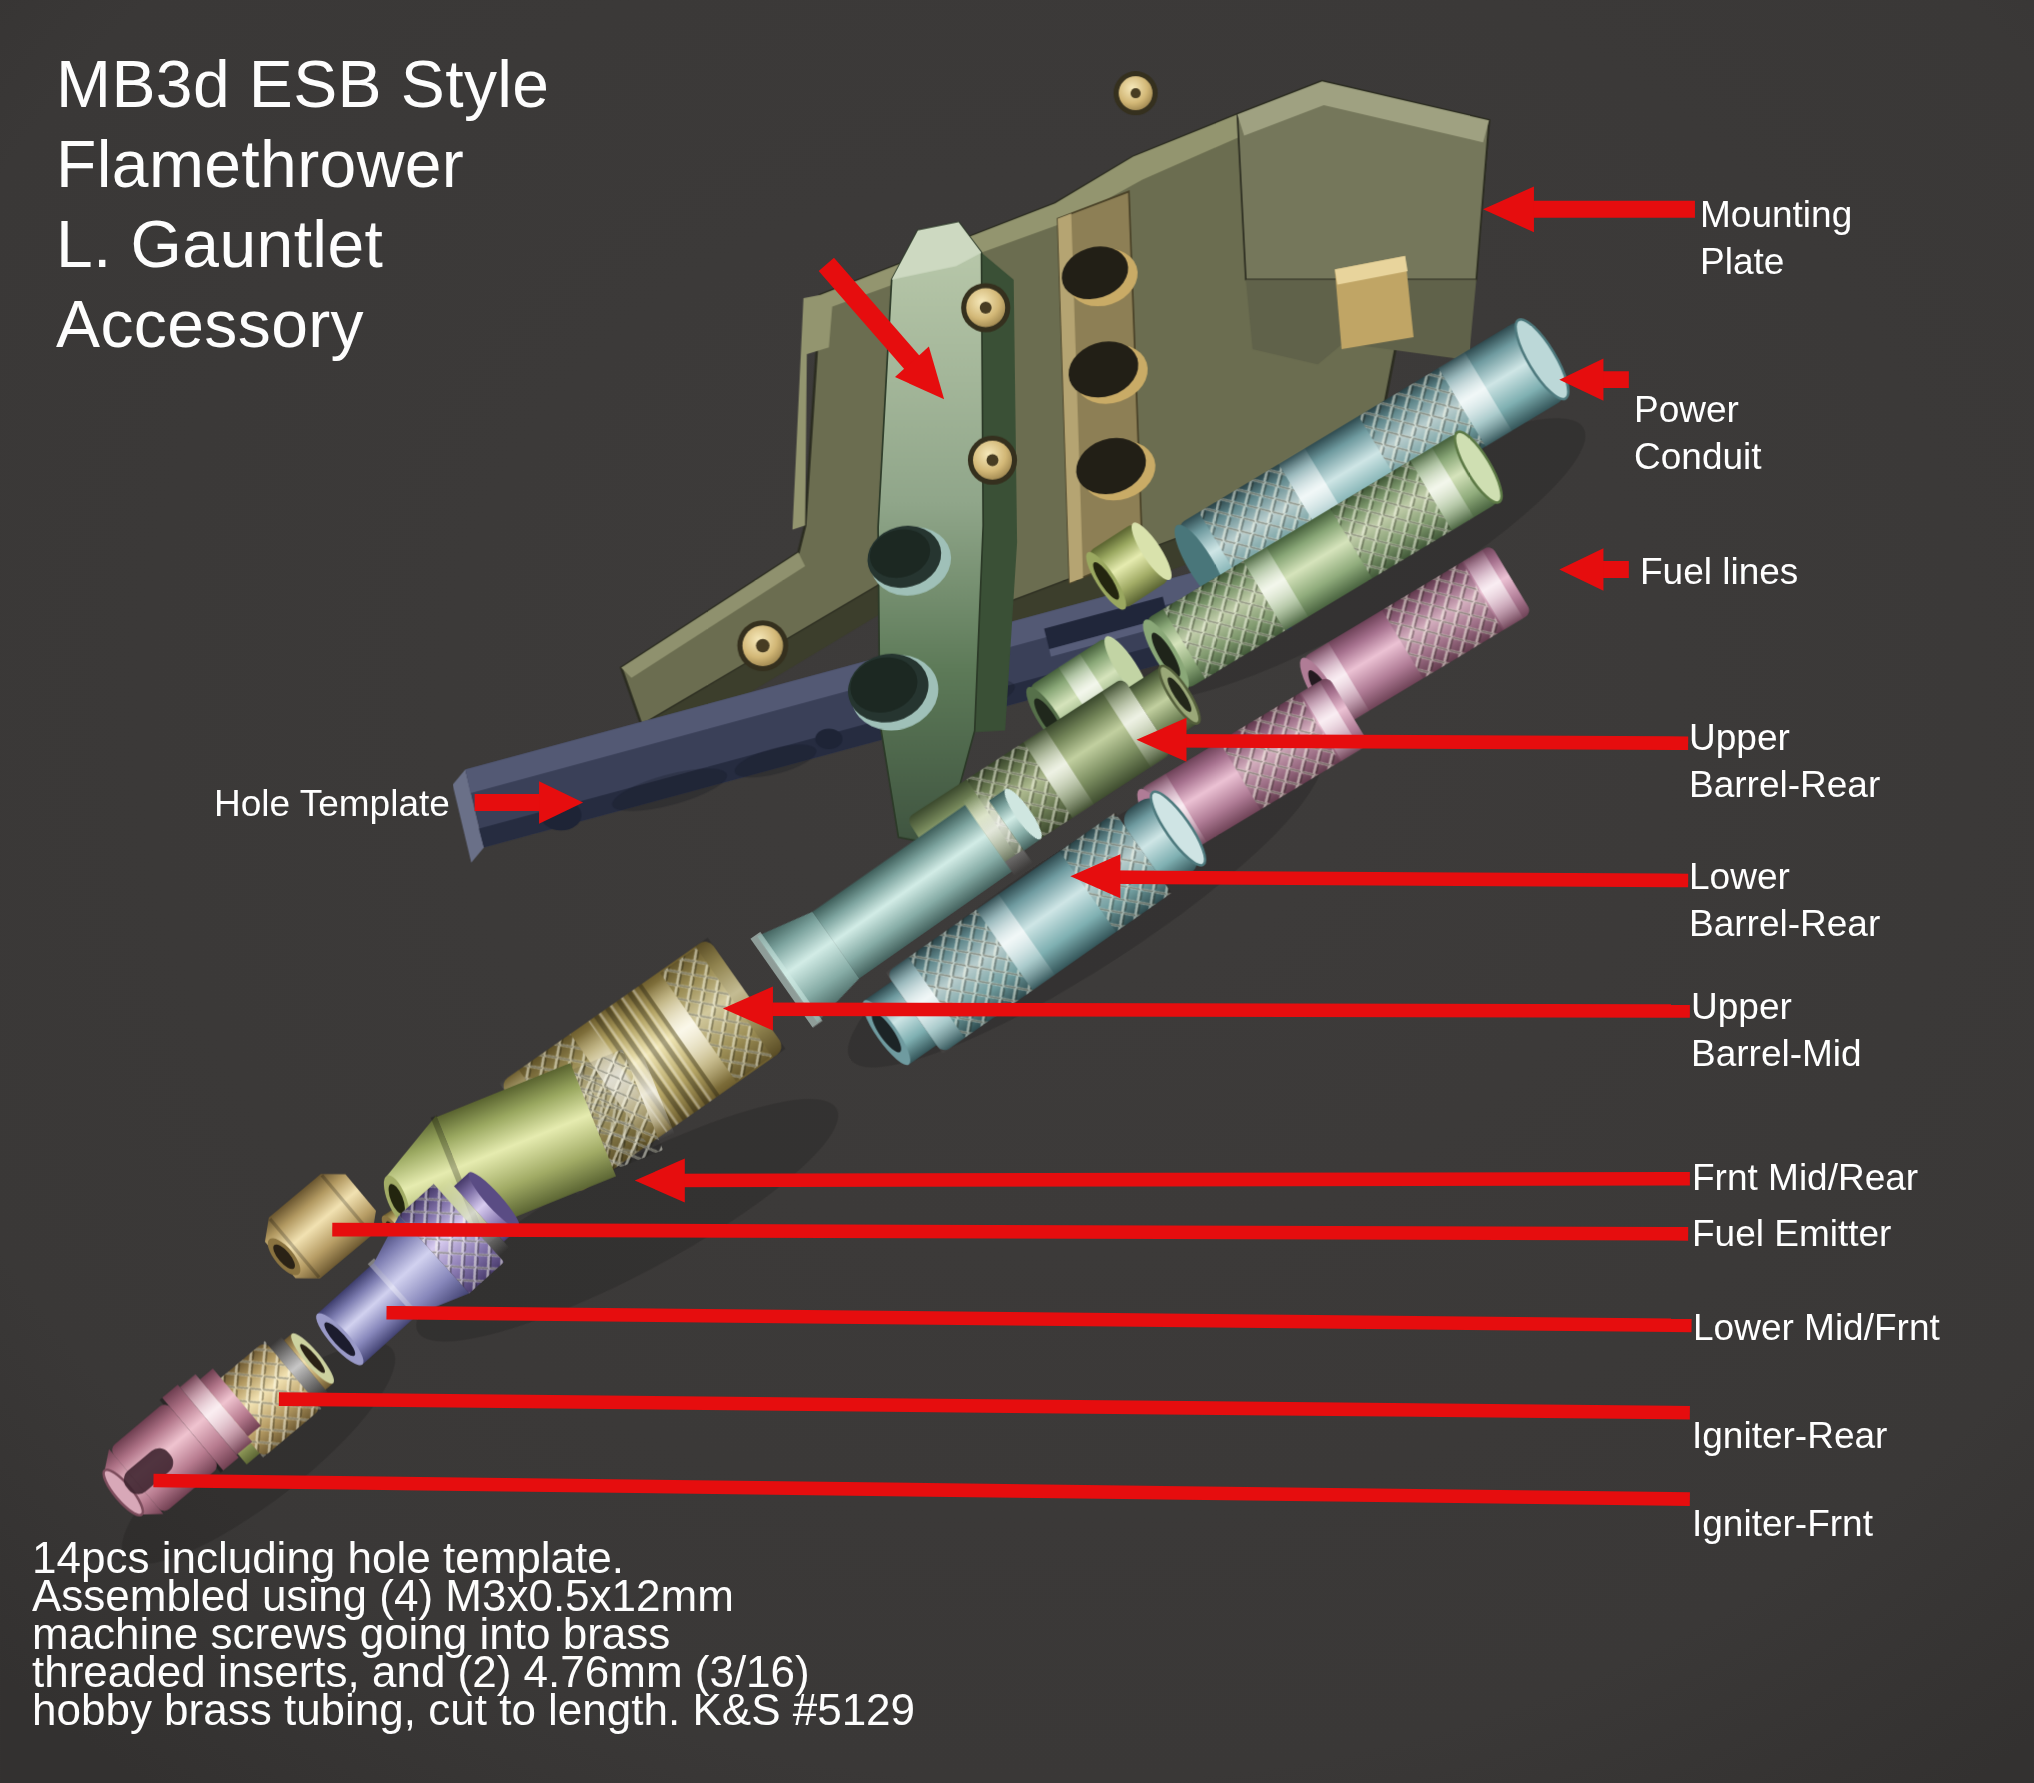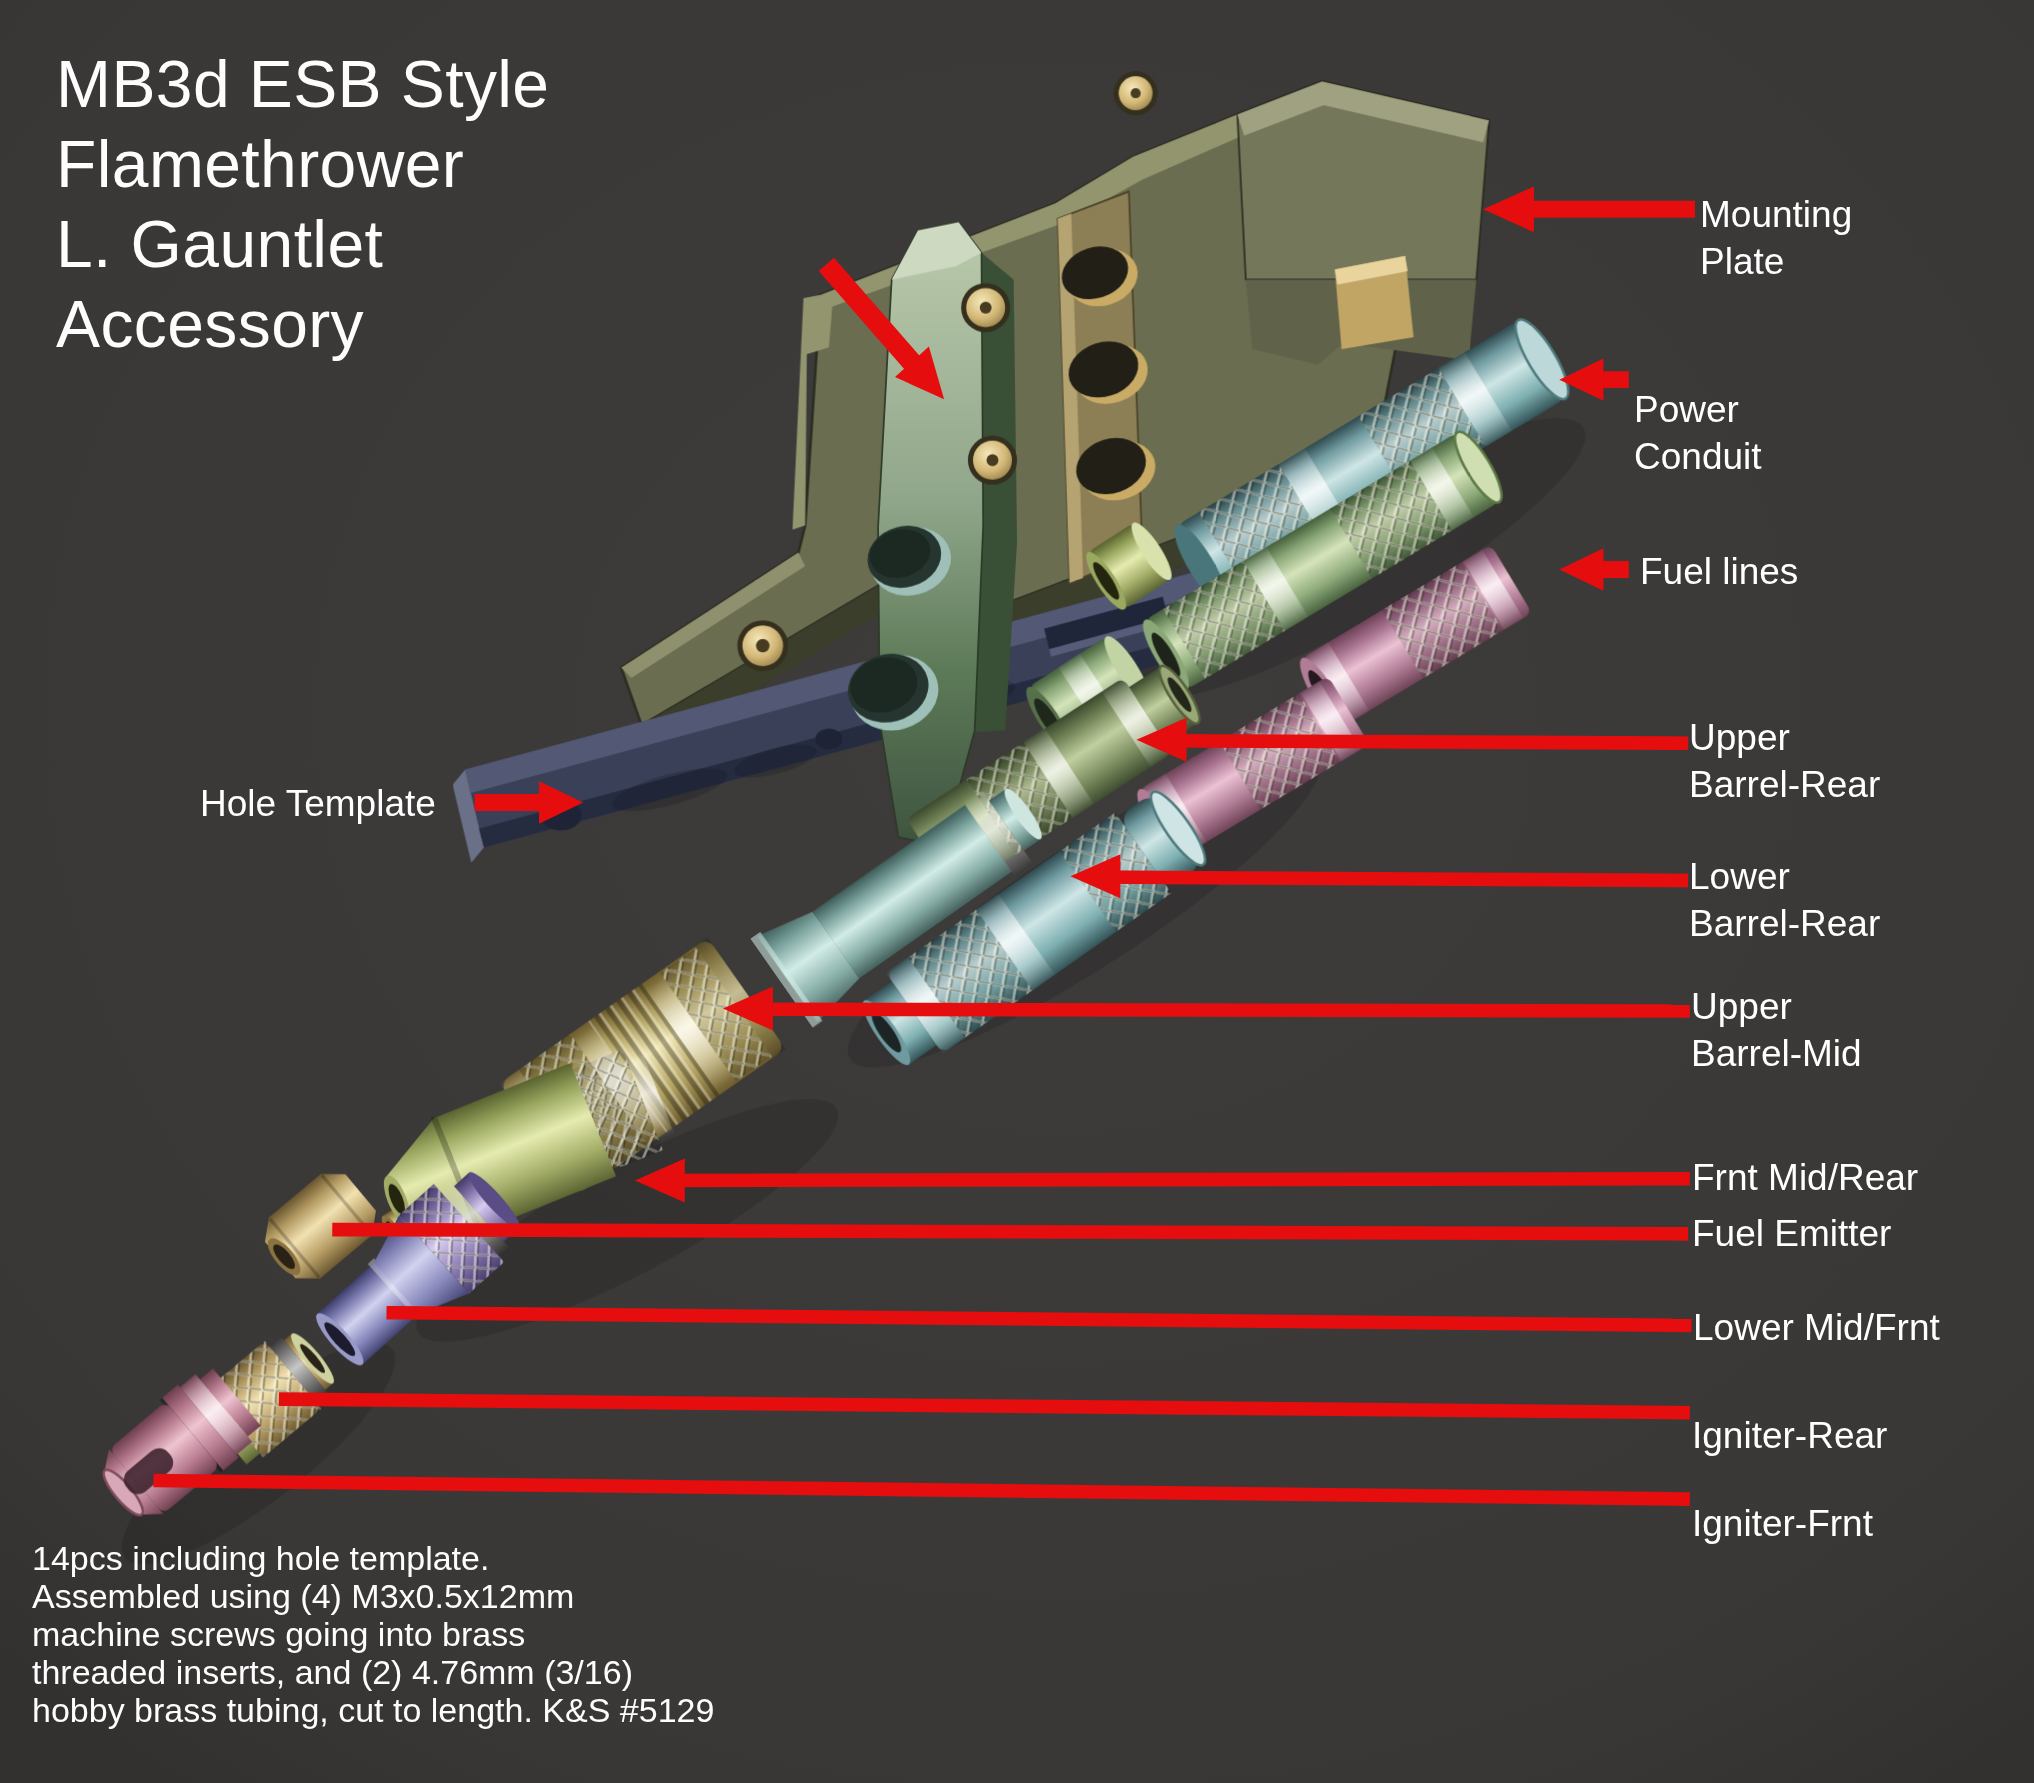--- a/index.html
+++ b/index.html
@@ -3,21 +3,21 @@
 <meta charset="utf-8">
 <style>
   * { margin:0; padding:0; box-sizing:border-box; }
   html,body { width:2034px; height:1783px; background:#3a3837; overflow:hidden; }
   #stage { position:relative; width:2034px; height:1783px;
            font-family:"Liberation Sans", sans-serif; color:#ffffff; }
   #render-svg { position:absolute; left:0; top:0; }
   .txt { position:absolute; white-space:pre-line; color:#fdfdfd; }
   #title { left:56px; top:44px; font-size:66px; line-height:80px; letter-spacing:0.4px; }
   #dims  { left:46px; top:441px; font-size:33px; line-height:37px; }
-  #notes { left:32px; top:1539px; font-size:34px; line-height:38px; }
+  #notes { left:32px; top:1539px; font-size:44px; line-height:38px; }
   .lbl { position:absolute; font-size:37px; line-height:47px; white-space:pre-line; }
 </style>
 </head>
 <body>
 
 <div id="stage">
 
 <svg id="render-svg" width="2034" height="1783" viewBox="0 0 2400 2104">
   <defs>
     <radialGradient id="gBg" cx="0.52" cy="0.4" r="0.75">
@@ -443,21 +443,21 @@
 Assembled using (4) M3x0.5x12mm
 machine screws going into brass
 threaded inserts, and (2) 4.76mm (3/16)
 hobby brass tubing, cut to length. K&amp;S #5129</div>
 
   <div class="lbl" style="left:1700px; top:166px;margin-top:25px;">Mounting
 Plate</div>
   <div class="lbl" style="left:1634px; top:356px;margin-top:30px;">Power
 Conduit</div>
   <div class="lbl" style="left:1640px; top:548px;">Fuel lines</div>
-  <div class="lbl" style="left:200px; top:780px;">Hole Template</div>
+  <div class="lbl" style="left:214px; top:780px;">Hole Template</div>
   <div class="lbl" style="left:1689px; top:714px;">Upper
 Barrel-Rear</div>
   <div class="lbl" style="left:1689px; top:853px;">Lower
 Barrel-Rear</div>
   <div class="lbl" style="left:1691px; top:983px;">Upper
 Barrel-Mid</div>
   <div class="lbl" style="left:1692px; top:1154px;">Frnt Mid/Rear</div>
   <div class="lbl" style="left:1692px; top:1210px;">Fuel Emitter</div>
   <div class="lbl" style="left:1693px; top:1304px;">Lower Mid/Frnt</div>
   <div class="lbl" style="left:1692px; top:1412px;">Igniter-Rear</div>

